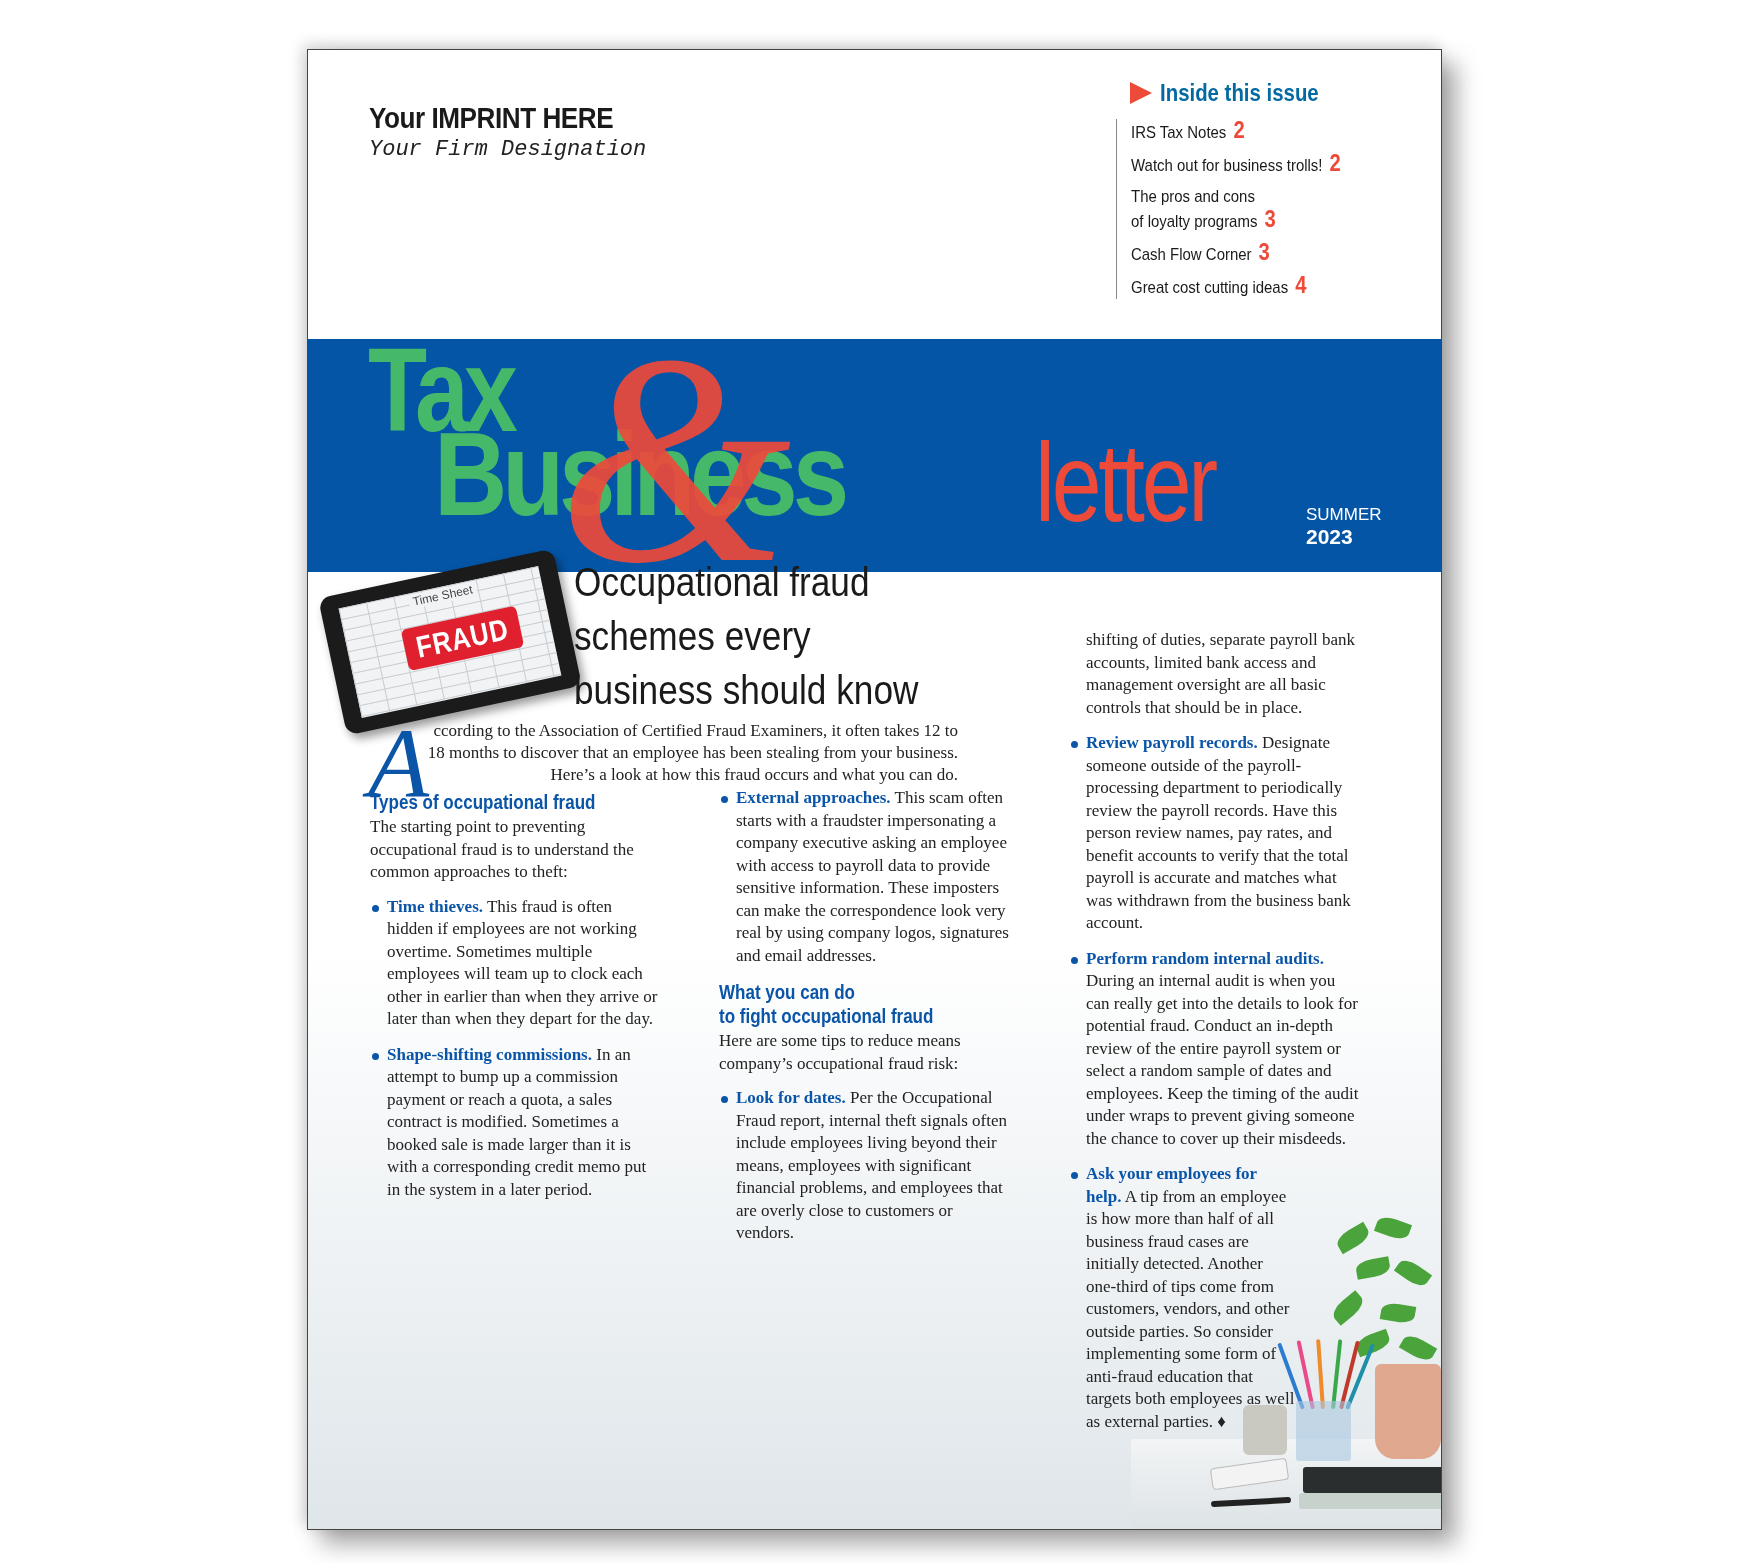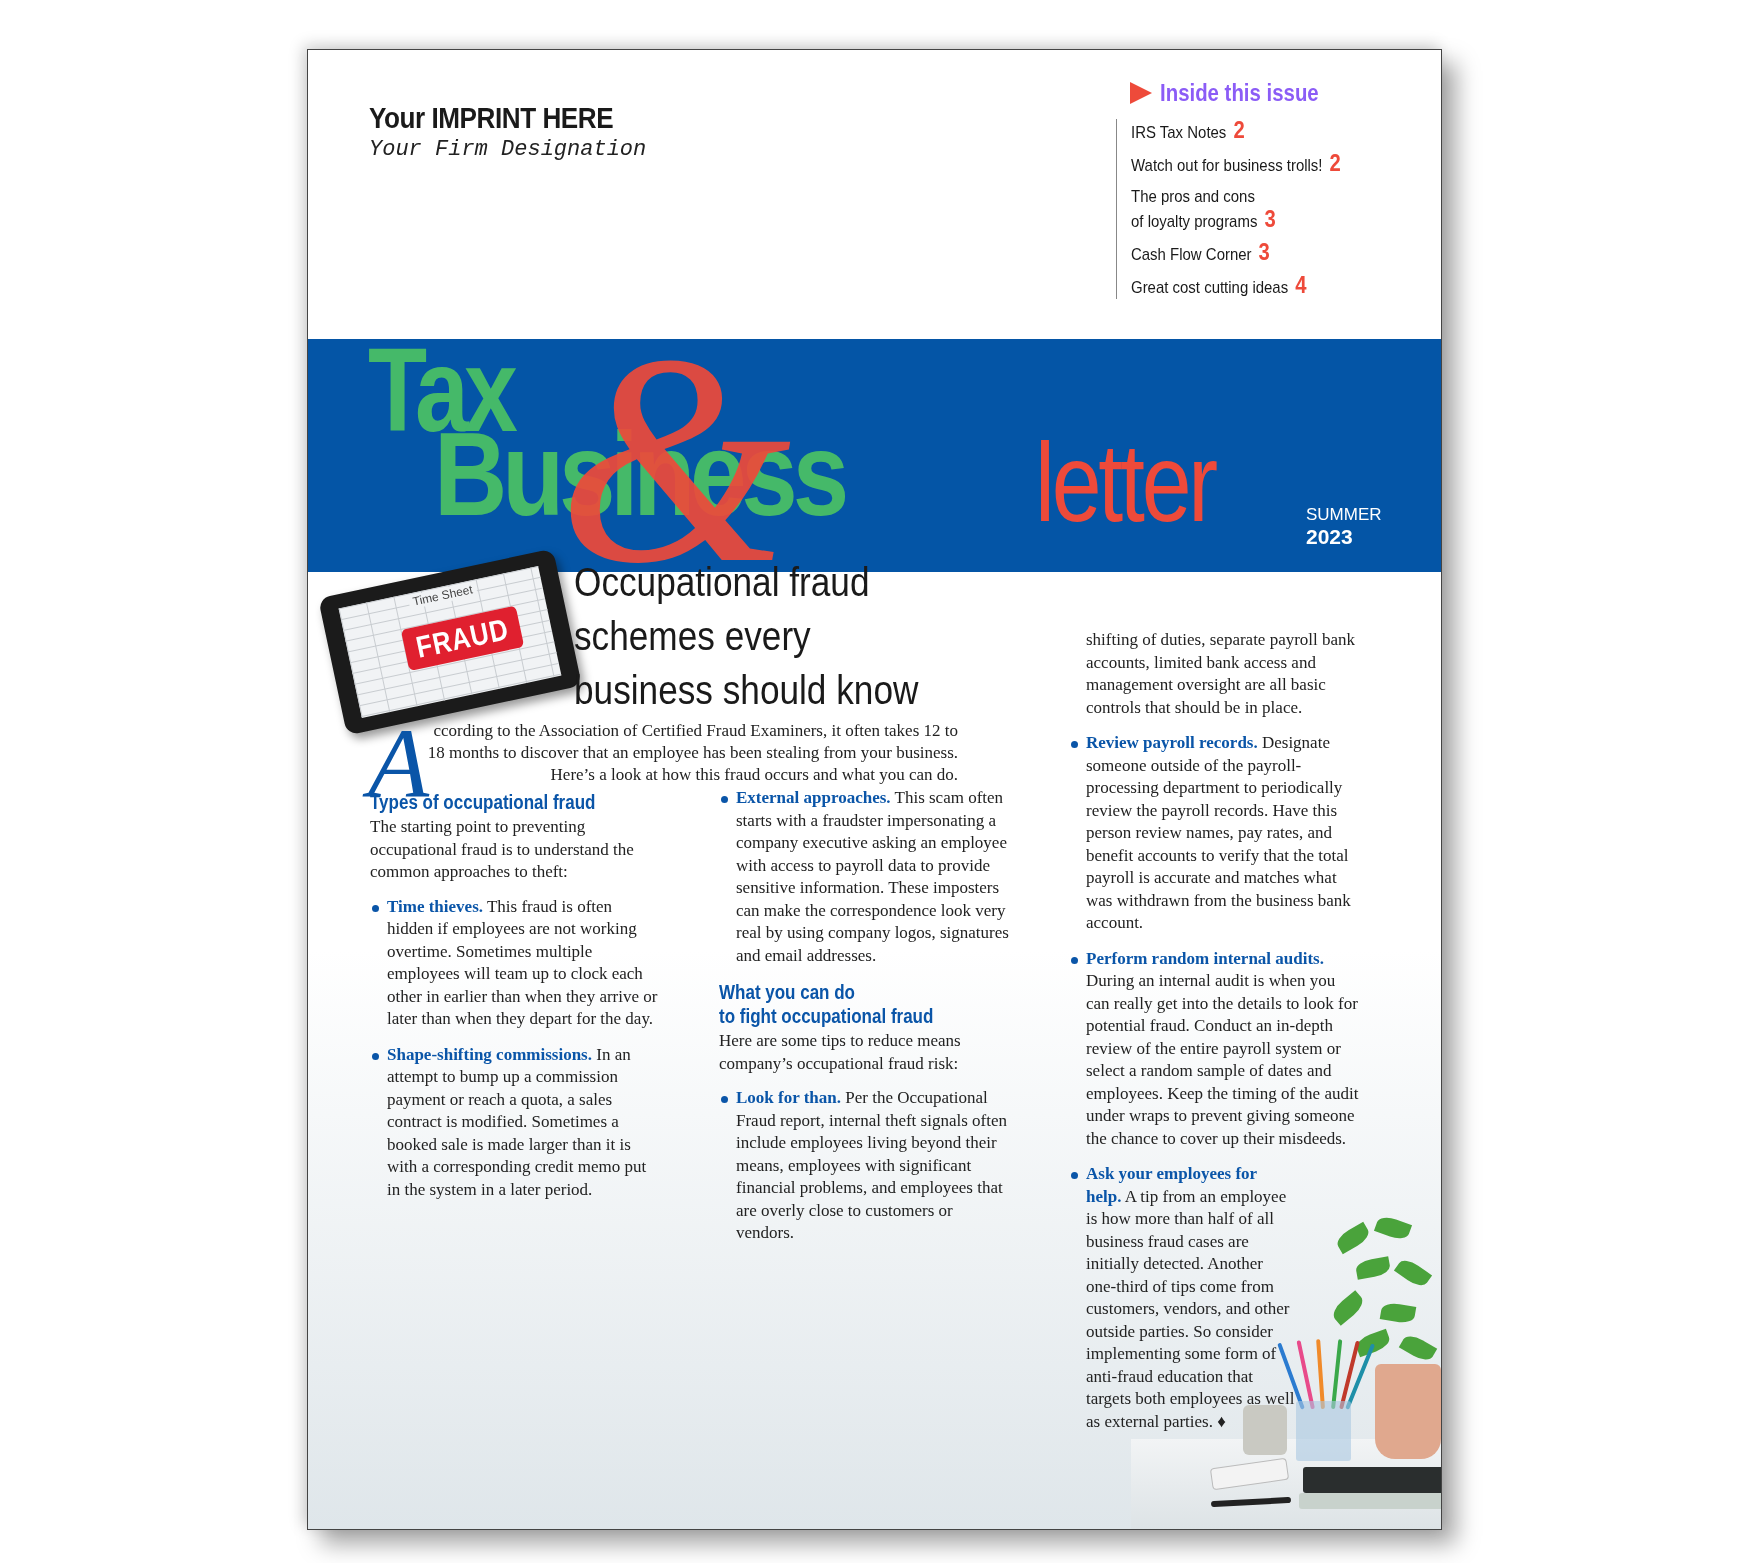--- a/index.html
+++ b/index.html
@@ -5,21 +5,21 @@
   html,body{margin:0;padding:0;}
   body{width:1738px;height:1563px;background:#ffffff;position:relative;overflow:hidden;font-family:"Liberation Serif",serif;}
   .page{position:absolute;left:307px;top:49px;width:1133px;height:1479px;background:#fff;border:1px solid #444;box-shadow:14px 14px 22px rgba(0,0,0,0.35), -4px -4px 14px rgba(0,0,0,0.18);overflow:hidden;}
   .page-bg{position:absolute;left:0;top:900px;width:100%;height:579px;background:linear-gradient(#ffffff,#dfe6ea);}
   .imprint{position:absolute;left:61px;top:52px;}
   .imprint .name{font-family:"Liberation Sans",sans-serif;font-weight:bold;font-size:29px;color:#1a1a1a;letter-spacing:-0.5px;transform:scaleX(0.9);transform-origin:left;white-space:nowrap;}
   .imprint .firm{font-family:Liberation Mono, monospace;font-style:italic;font-size:22px;color:#222;margin-top:2px;text-align:center;}
   .imprint .line{font-family:"Liberation Sans",sans-serif;font-size:17.5px;color:#1a1a1a;line-height:23px;}
   .imprint .lines{margin-top:8px;}
   .inside{position:absolute;left:822px;top:29px;width:300px;}
-  .inside .head{display:flex;align-items:center;font-family:"Liberation Sans",sans-serif;font-weight:bold;font-size:24px;color:#8b5cf6;white-space:nowrap;}
+  .inside .head{display:flex;align-items:center;font-family:"Liberation Sans",sans-serif;font-weight:bold;font-size:24px;color:#0369a1;white-space:nowrap;}
   .inside .head .tri{width:0;height:0;border-top:11px solid transparent;border-bottom:11px solid transparent;border-left:22px solid #ee4a3a;margin-right:8px;}
   .inside .head span.t{transform:scaleX(0.85);transform-origin:left;display:inline-block;}
   .inside .list{margin-top:12px;border-left:1.5px solid #888;padding-left:14px;margin-left:-14px;}
   .inside .item{font-family:"Liberation Sans",sans-serif;font-size:17px;color:#1a1a1a;line-height:23px;margin-bottom:8px;transform:scaleX(0.88);transform-origin:left;white-space:nowrap;}
   .inside .item .pg{font-weight:bold;color:#ee4a3a;font-size:23px;margin-left:8px;}
   .banner{position:absolute;left:0;top:289px;width:100%;height:233px;background:#0455a6;}
   .mast-tax{position:absolute;left:60px;top:-8px;font-family:"Liberation Sans",sans-serif;font-weight:bold;font-size:118px;color:#45b969;letter-spacing:-6px;transform:scaleX(0.82);transform-origin:left;line-height:1;}
   .mast-business{position:absolute;left:126px;top:76px;font-family:"Liberation Sans",sans-serif;font-weight:bold;font-size:118px;color:#45b969;letter-spacing:-6px;transform:scaleX(0.86);transform-origin:left;line-height:1;}
   .mast-amp{position:absolute;left:250px;top:-30px;font-family:"Liberation Serif",serif;font-style:italic;font-size:300px;color:#ee4a3a;line-height:1;opacity:0.92;}
   .mast-letter{position:absolute;left:727px;top:88px;font-family:"Liberation Sans",sans-serif;font-size:112px;color:#ee4a3a;letter-spacing:-4px;transform:scaleX(0.8);transform-origin:left;line-height:1;}
@@ -119,21 +119,21 @@
     <div class="bul"><span class="lead">Shape-shifting commissions.</span><span> In an attempt to bump up a commission payment or reach a quota, a sales contract is modified. Sometimes a booked sale is made larger than it is with a corresponding credit memo put in the system in a later period.</span></div>
   </div>
 
   <div class="col col2">
     <div class="bul"><span class="lead">External approaches.</span><span> This scam often starts with a fraudster impersonating a company executive asking an employee with access to payroll data to provide sensitive information. These imposters can make the correspondence look very real by using company logos, signatures and email addresses.</span></div>
     <div class="sub">
         <div>What you can do</div>
         <div>to fight occupational fraud</div>
       </div>
     <div class="para">Here are some tips to reduce means company’s occupational fraud risk:</div>
-    <div class="bul"><span class="lead">Look for than.</span><span> Per the Occupational Fraud report, internal theft signals often include employees living beyond their means, employees with significant financial problems, and employees that are overly close to customers or vendors.</span></div>
+    <div class="bul"><span class="lead">Look for dates.</span><span> Per the Occupational Fraud report, internal theft signals often include employees living beyond their means, employees with significant financial problems, and employees that are overly close to customers or vendors.</span></div>
   </div>
 
   <div class="col col3">
     <div class="cont" style="padding-left:17px">shifting of duties, separate payroll bank accounts, limited bank access and management oversight are all basic controls that should be in place.</div>
     <div class="bul"><span class="lead">Review payroll records.</span><span> Designate someone outside of the payroll-processing department to periodically review the payroll records. Have this person review names, pay rates, and benefit accounts to verify that the total payroll is accurate and matches what was withdrawn from the business bank account.</span></div>
     <div class="bul"><span class="lead">Perform random internal audits.</span><span> During an internal audit is when you can really get into the details to look for potential fraud. Conduct an in-depth review of the entire payroll system or select a random sample of dates and employees. Keep the timing of the audit under wraps to prevent giving someone the chance to cover up their misdeeds.</span></div>
     <div class="bul" style="width:210px"><span class="lead">Ask your employees for help.</span><span> A tip from an employee is how more than half of all business fraud cases are initially detected. Another one-third of tips come from customers, vendors, and other outside parties. So consider implementing some form of anti-fraud education that targets both employees as well as external parties. ♦</span></div>
   </div>
 
   <div class="plant">

